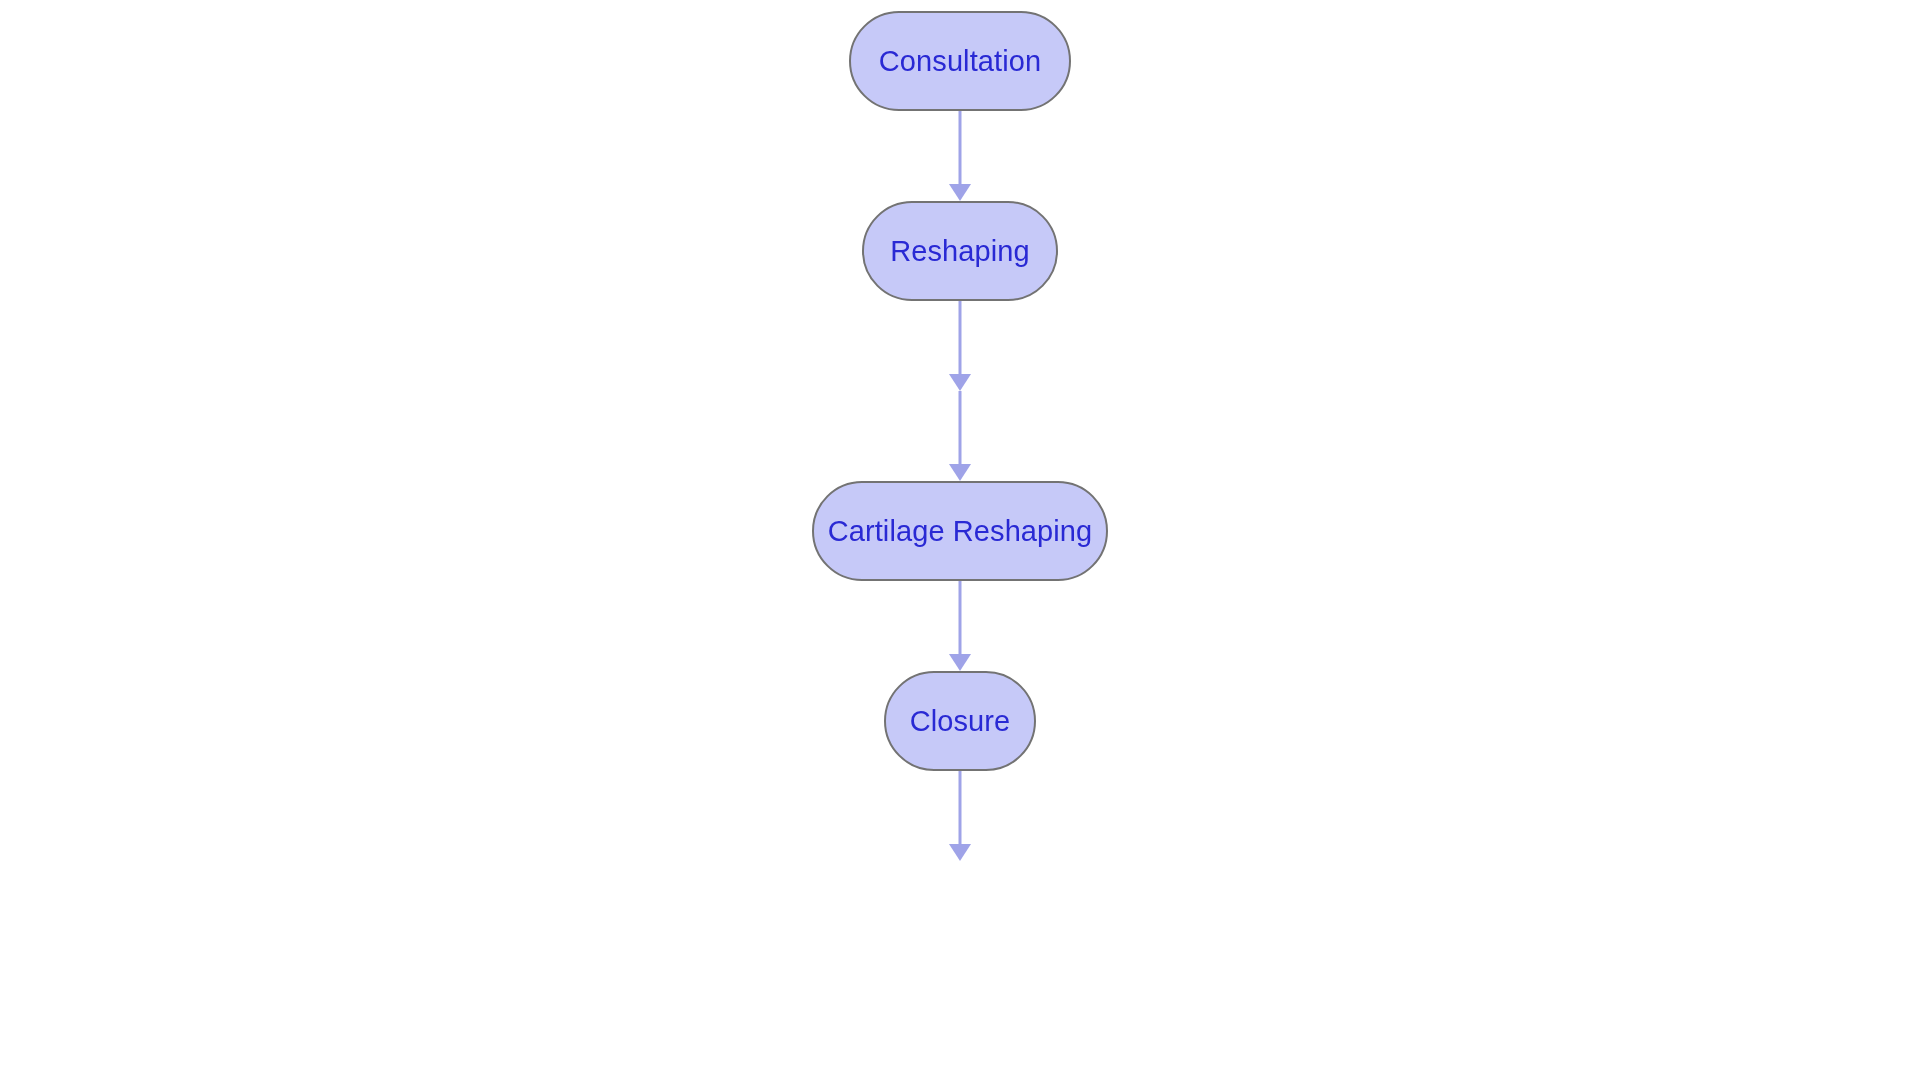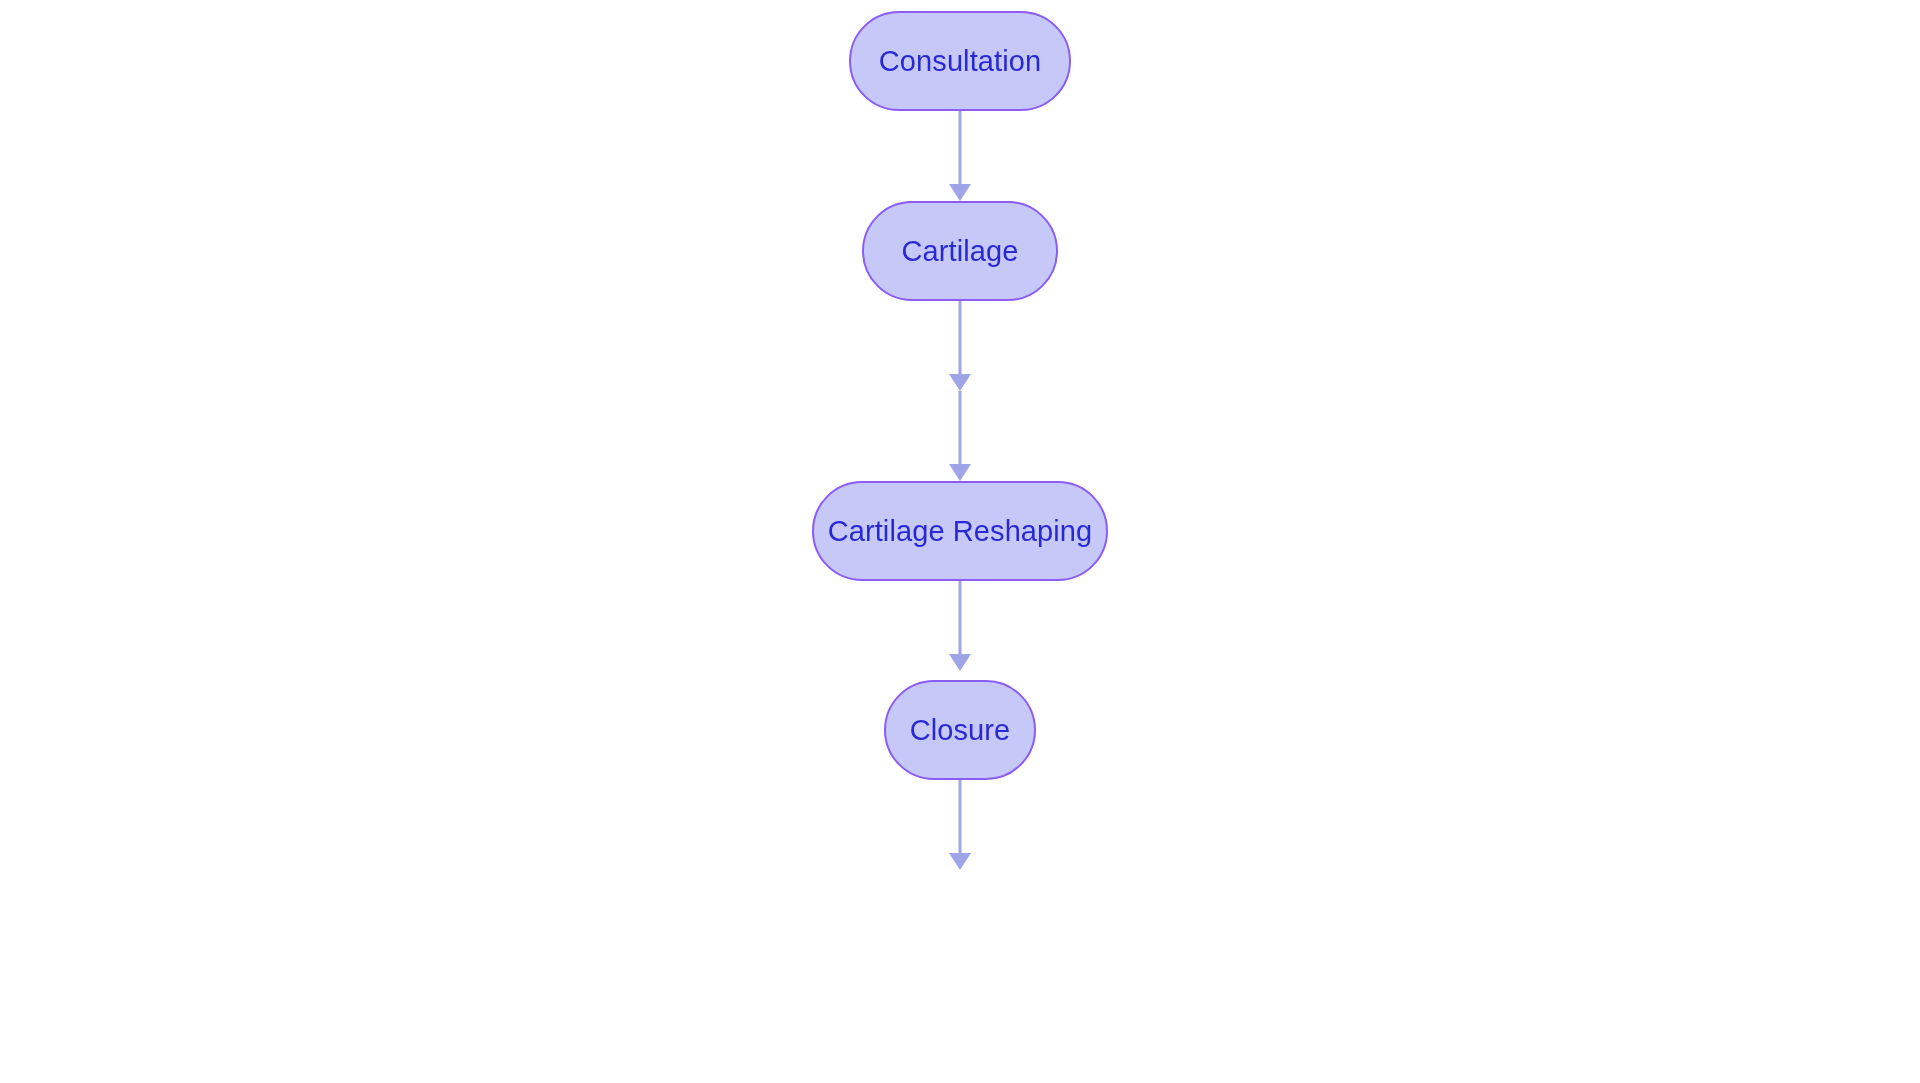--- a/index.html
+++ b/index.html
@@ -33,42 +33,42 @@
     justify-content: flex-start;
     padding-top: 11px;
     box-sizing: border-box;
   }
 
   .node {
     box-sizing: border-box;
     height: 100px;
     border-radius: 50px;
     background: #c6c9f8;
-    border: 2px solid #8b5cf6;
+    border: 2px solid #737373;
     display: flex;
     align-items: center;
     justify-content: center;
     flex: 0 0 auto;
   }
 
   .node-label {
     font-family: "Liberation Sans", sans-serif;
     font-size: 29px;
     line-height: 1;
     color: #2929d4;
     white-space: nowrap;
     letter-spacing: 0.1px;
   }
 
   
   .node.w-consultation { width: 222px; }
   .node.w-anesthesia   { width: 196px; }
   .node.w-incision     { width: 152px; }
   .node.w-cartilage    { width: 296px; }
-  .node.w-closure      { width: 152px; margin-top: 9px; }
+  .node.w-closure      { width: 152px; }
   .node.w-postop       { width: 296px; }
 
   .connector {
     flex: 0 0 auto;
     width: 26px;
     height: 90px;
     position: relative;
   }
   .connector .conn-line {
     position: absolute;
@@ -100,21 +100,21 @@
     <div class="node w-consultation">
       <span class="node-label">Consultation</span>
     </div>
 
     <div class="connector">
       <div class="conn-line"></div>
       <div class="conn-head"></div>
     </div>
 
     <div class="node w-anesthesia">
-      <span class="node-label">Cartilage</span>
+      <span class="node-label">Reshaping</span>
     </div>
 
     <div class="connector">
       <div class="conn-line"></div>
       <div class="conn-head"></div>
     </div>
 
 
     <div class="connector">
       <div class="conn-line"></div>

